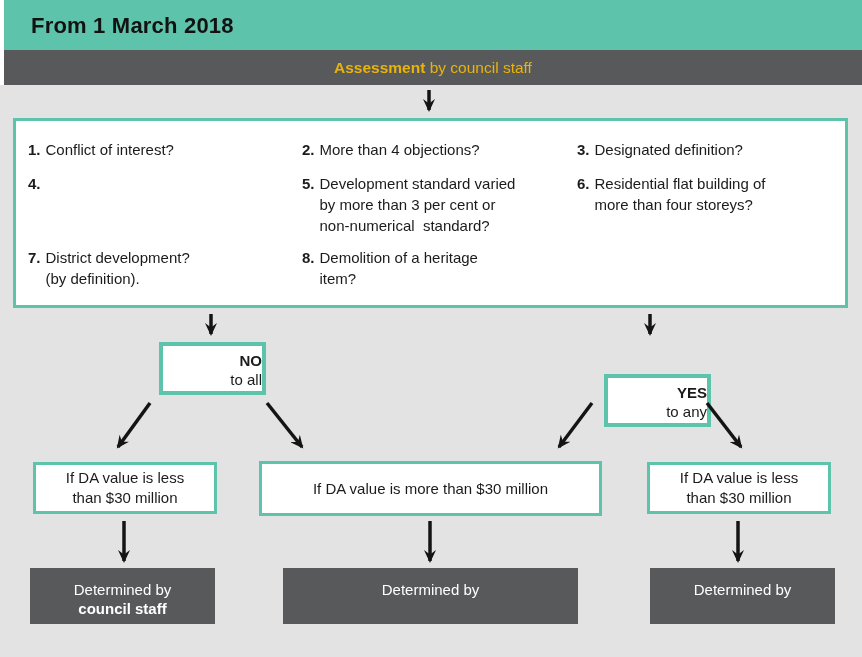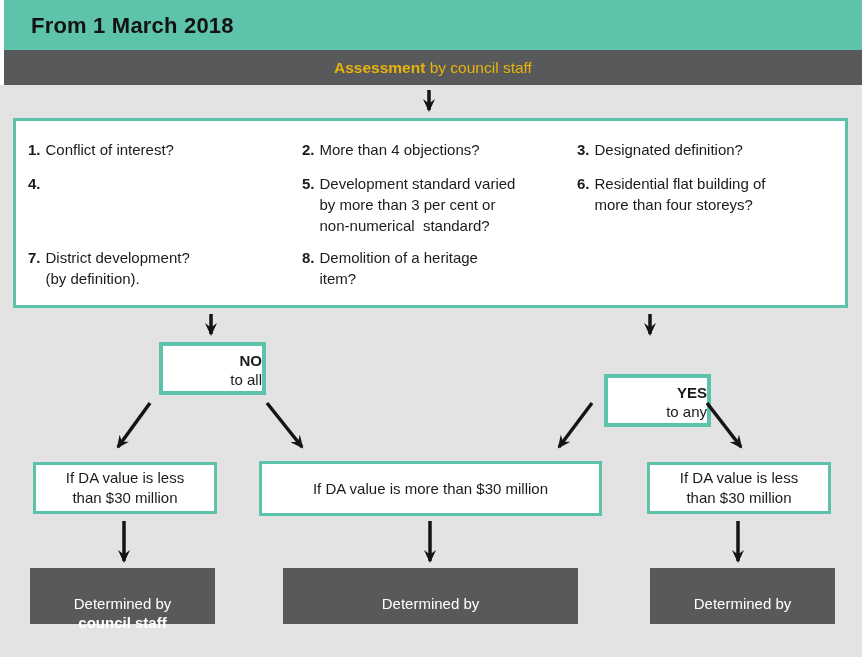--- a/index.html
+++ b/index.html
@@ -27,21 +27,21 @@
   .decision-label{font-weight:bold;}
   .no-box{left:159px;top:342px;}
   .yes-box{left:604px;top:342px;margin-top:32px;}
 
   .cond-box{position:absolute;background:#fff;border:3px solid var(--teal,#5ec3ab);box-sizing:border-box;display:flex;align-items:center;justify-content:center;text-align:center;font-size:15px;line-height:20px;}
   .cond-text{white-space:pre-wrap;}
   .cond-0{left:33px;top:462px;width:184px;height:52px;}
   .cond-1{left:259px;top:461px;width:343px;height:55px;}
   .cond-2{left:647px;top:462px;width:184px;height:52px;}
 
-  .out-box{position:absolute;background:var(--dark,#58595b);color:#fff;text-align:center;font-size:15px;line-height:19px;padding-top:26px;box-sizing:border-box;}
+  .out-box{position:absolute;background:var(--dark,#58595b);color:#fff;text-align:center;font-size:15px;line-height:19px;padding-top:12px;box-sizing:border-box;}
   .out-name{font-weight:bold;}
   .out-0{left:30px;top:568px;width:185px;height:56px;}
   .out-1{left:283px;top:568px;width:295px;height:56px;}
   .out-2{left:650px;top:568px;width:185px;height:56px;}
 
   .arrows{position:absolute;left:0;top:0;width:862px;height:657px;pointer-events:none;}
   .arrow-line{stroke:var(--arrow,#111);stroke-width:3.5;fill:none;}
   .arrow-head{fill:var(--arrow,#111);stroke:none;}
 </style>
 </head>

